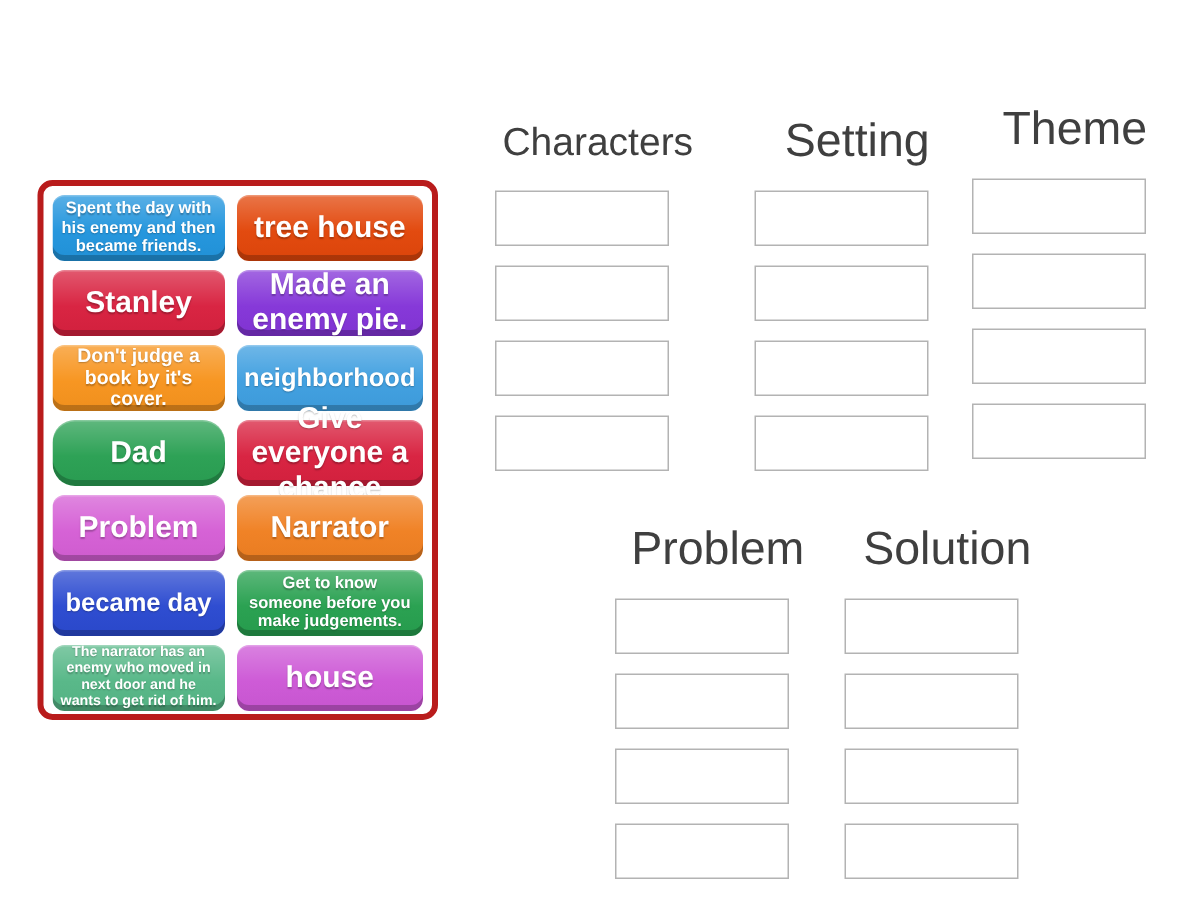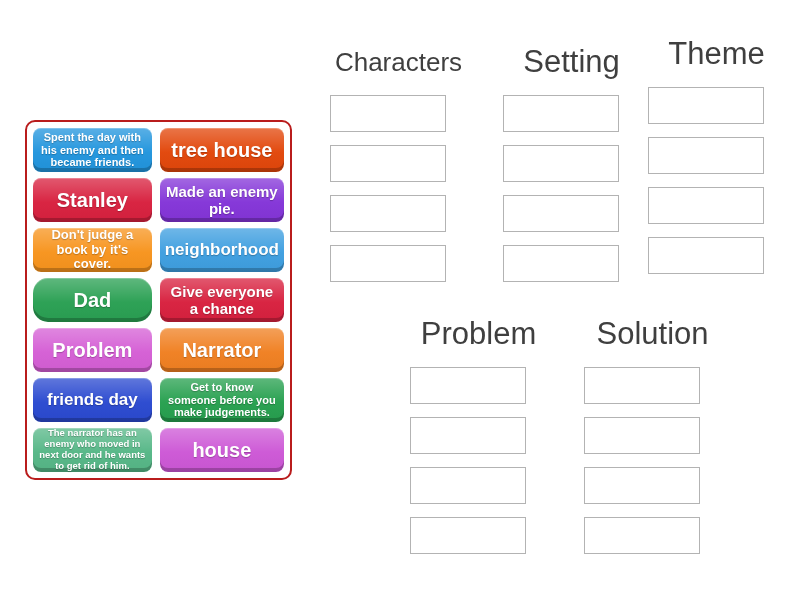--- a/index.html
+++ b/index.html
@@ -1,42 +1,42 @@
 <!DOCTYPE html>
 <html><head>
 <meta charset="utf-8">
 <style>
   html,body{margin:0;padding:0;background:#fff;}
   .board{position:relative;width:800px;height:600px;background:#ffffff;overflow:hidden;
          font-family:"Liberation Sans",sans-serif;}
 
   
   .panel{position:absolute;left:25px;top:120px;width:267px;height:360px;
-         box-sizing:border-box;border:2px solid #b91c1c;border-radius:10px;background:#fff;
+         box-sizing:border-box;border:4px solid #b91c1c;border-radius:10px;background:#fff;
          display:grid;grid-template-columns:1fr 1fr;gap:6px 8px;padding:6px;}
   .tile{border-radius:8px;display:flex;align-items:center;justify-content:center;
         text-align:center;color:#fff;font-weight:bold;padding:2px 5px;box-sizing:border-box;
         background-image:linear-gradient(180deg,rgba(255,255,255,0.25),rgba(255,255,255,0.02) 55%,rgba(0,0,0,0.03));
         box-shadow:inset 0 -4px 0 rgba(0,0,0,0.22), inset 0 1px 0 rgba(255,255,255,0.25);
         text-shadow:0 1px 1px rgba(0,0,0,0.25);line-height:1.15;cursor:grab;height:44px;}
   .tile-label{display:block;width:100%;}
   .tile-label[data-fs="xl"]{font-size:20px;}
   .tile-label[data-fs="lg"]{font-size:17px;}
-  .tile-label[data-fs="md"]{font-size:15px;}
+  .tile-label[data-fs="md"]{font-size:20px;}
   .tile-label[data-fs="sm"]{font-size:13px;}
   .tile-label[data-fs="xs"]{font-size:11px;}
   .tile-label[data-fs="xxs"]{font-size:9.5px;}
 
   
-  .group{position:absolute;width:137px;text-align:center;}
+  .group{position:absolute;width:137px;text-align:center;margin-top:32px;}
   .g1{left:330px;top:36px;}
   .g2{left:503px;top:36px;}
   .g3{left:648px;top:28px;}
   .g4{left:410px;top:308px;}
-  .g5{left:584px;top:308px;}
+  .g5{left:563px;top:308px;}
   .group-header{font-size:31px;font-weight:400;color:#3f3f3f;height:52px;
                 display:flex;align-items:center;justify-content:center;
                 white-space:nowrap;margin-bottom:7px;}
   .g1 .group-header{font-size:26px;}
   .slot{width:116px;height:37px;box-sizing:border-box;border:1px solid #b3b3b3;
         background:#fff;margin-bottom:13px;}
 </style>
 </head>
 <body>
 
@@ -67,21 +67,21 @@
     <div class="tile" style="background-color: rgb(216, 33, 63);">
       <span class="tile-label" data-fs="md">Give everyone a chance</span>
     </div>
     <div class="tile" style="background-color: rgb(213, 95, 213);">
       <span class="tile-label" data-fs="xl">Problem</span>
     </div>
     <div class="tile" style="background-color: rgb(240, 128, 34);">
       <span class="tile-label" data-fs="xl">Narrator</span>
     </div>
     <div class="tile" style="background-color: rgb(43, 74, 208);">
-      <span class="tile-label" data-fs="lg">friends day</span>
+      <span class="tile-label" data-fs="lg">became day</span>
     </div>
     <div class="tile" style="background-color: rgb(39, 160, 79);">
       <span class="tile-label" data-fs="xs">Get to know someone before you make judgements.</span>
     </div>
     <div class="tile" style="background-color: rgb(86, 183, 135); align-items: center;">
       <span class="tile-label" data-fs="xxs">The narrator has an enemy who moved in next door and he wants to get rid of him.</span>
     </div>
     <div class="tile" style="background-color: rgb(205, 88, 214);">
       <span class="tile-label" data-fs="xl">house</span>
     </div>

